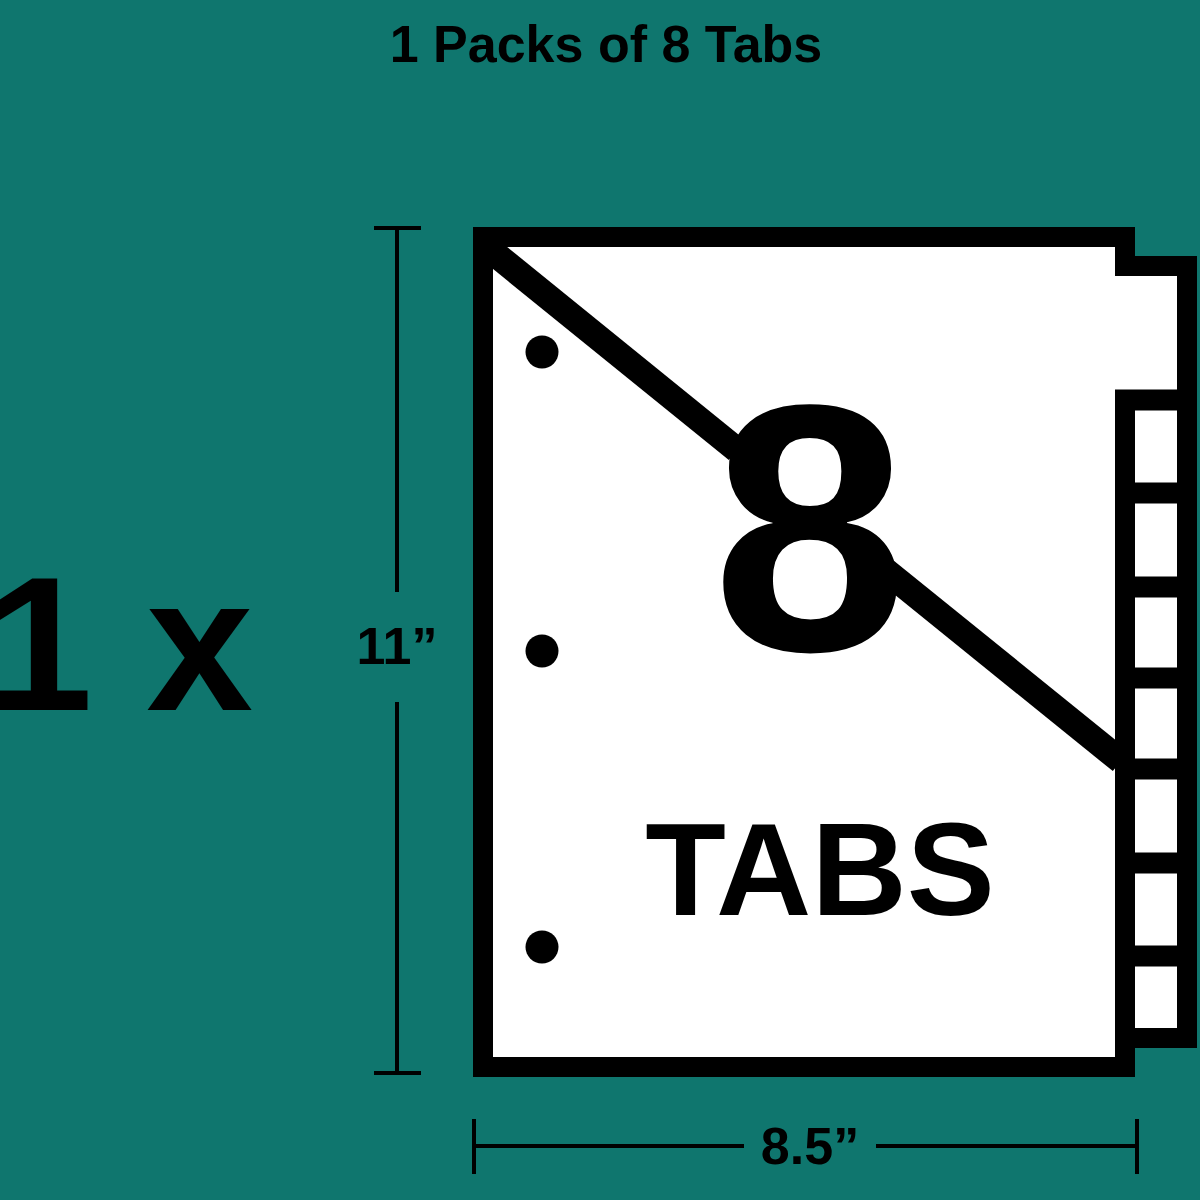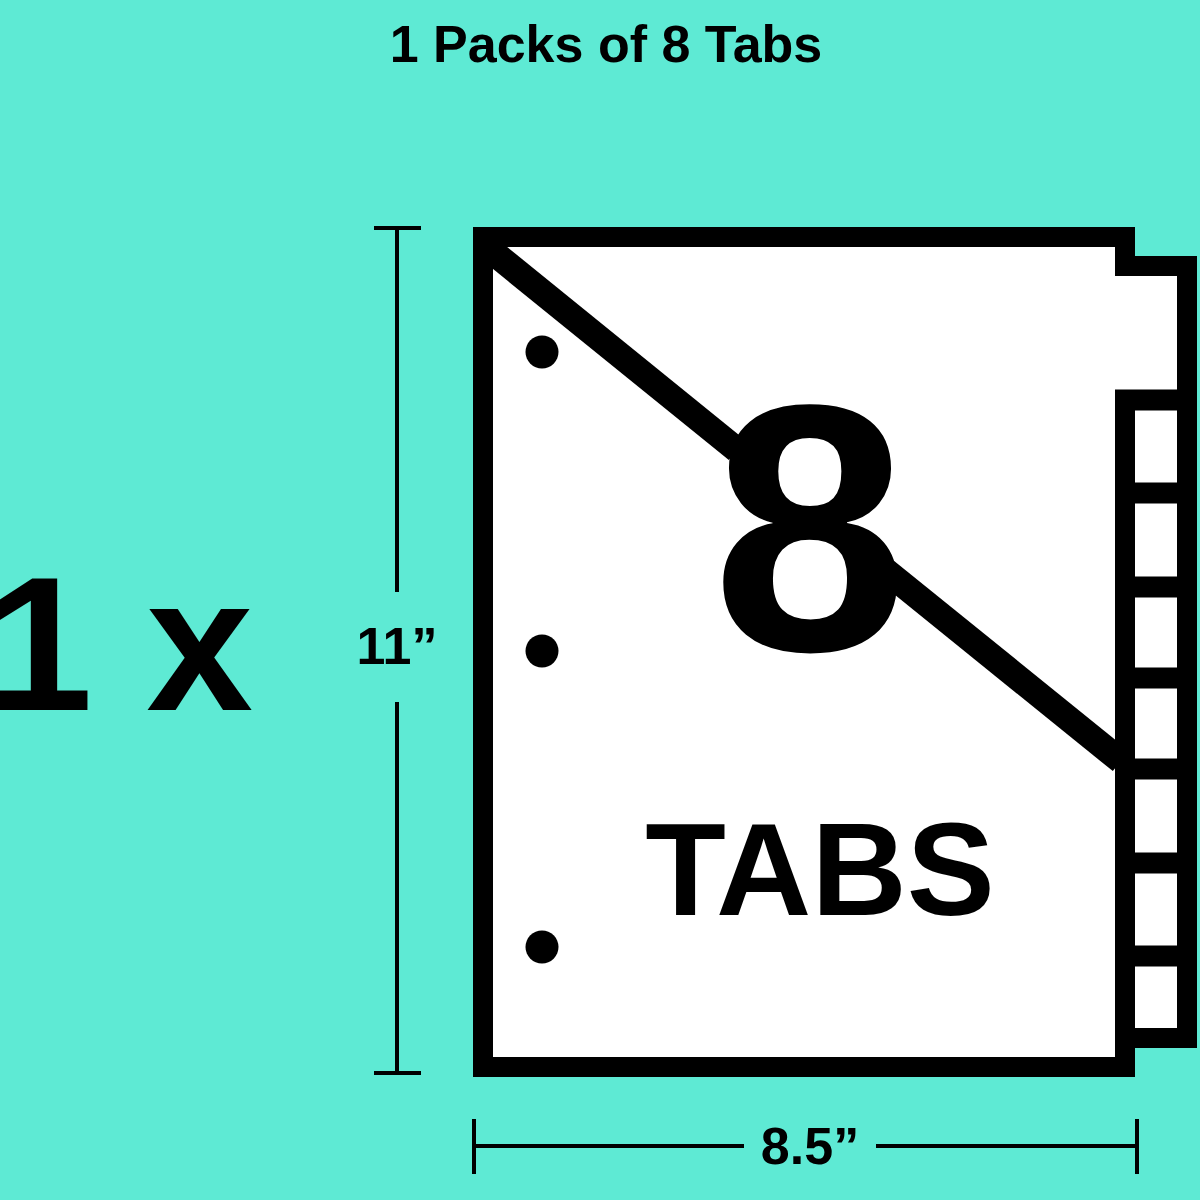--- a/index.html
+++ b/index.html
@@ -4,21 +4,21 @@
 <style>
   html, body {
     margin: 0;
     padding: 0;
     background: #ffffff;
   }
   .canvas {
     position: relative;
     width: 1200px;
     height: 1200px;
-    background: #5eead4;
+    background: #0f766e;
     overflow: hidden;
   }
   svg {
     display: block;
   }
   .ink-text {
     font-family: "Liberation Sans", "DejaVu Sans", sans-serif;
     font-weight: bold;
     fill: #000000;
   }

